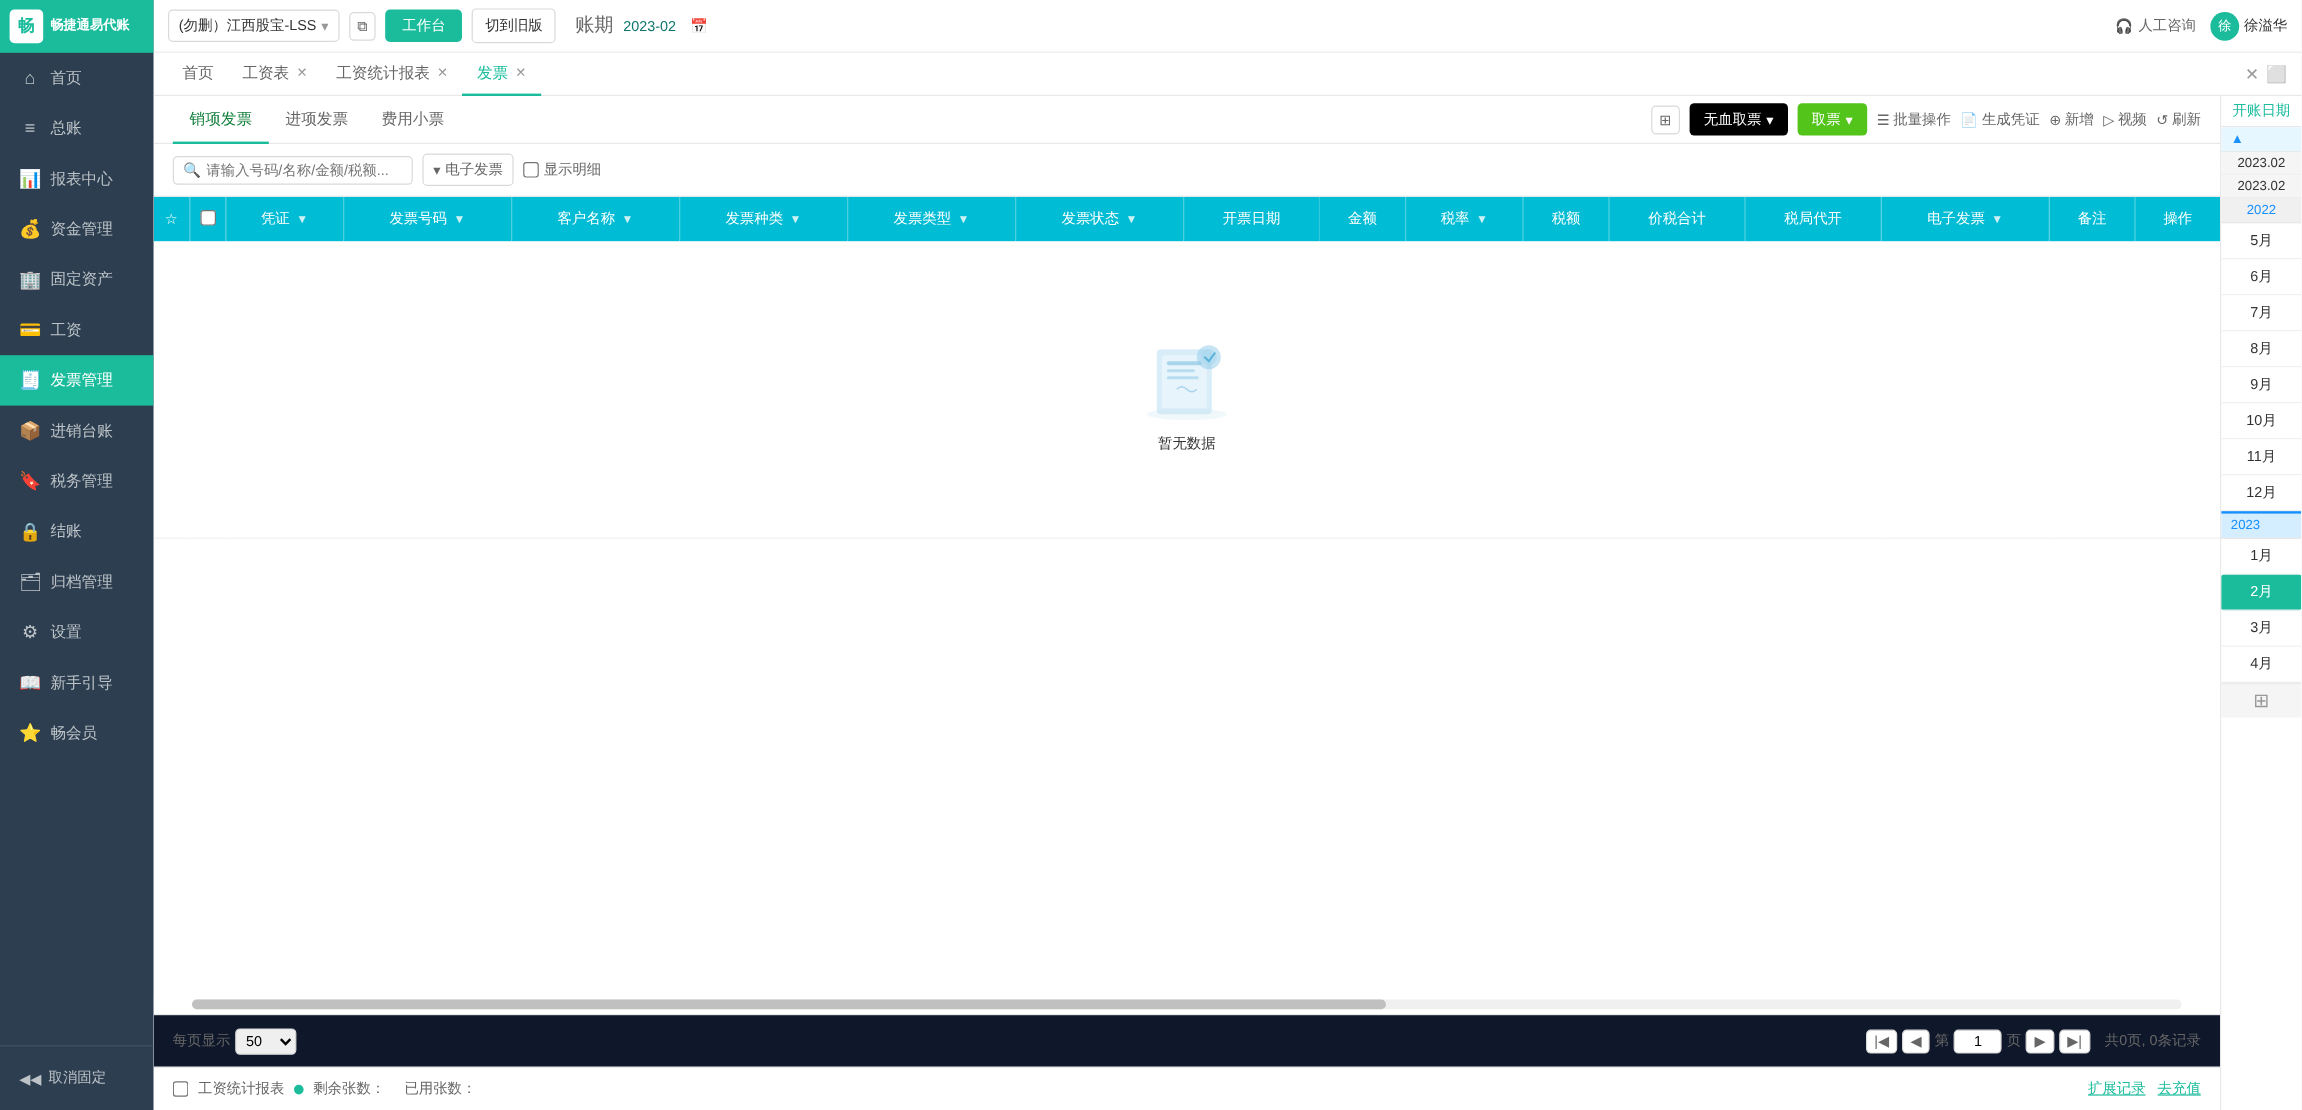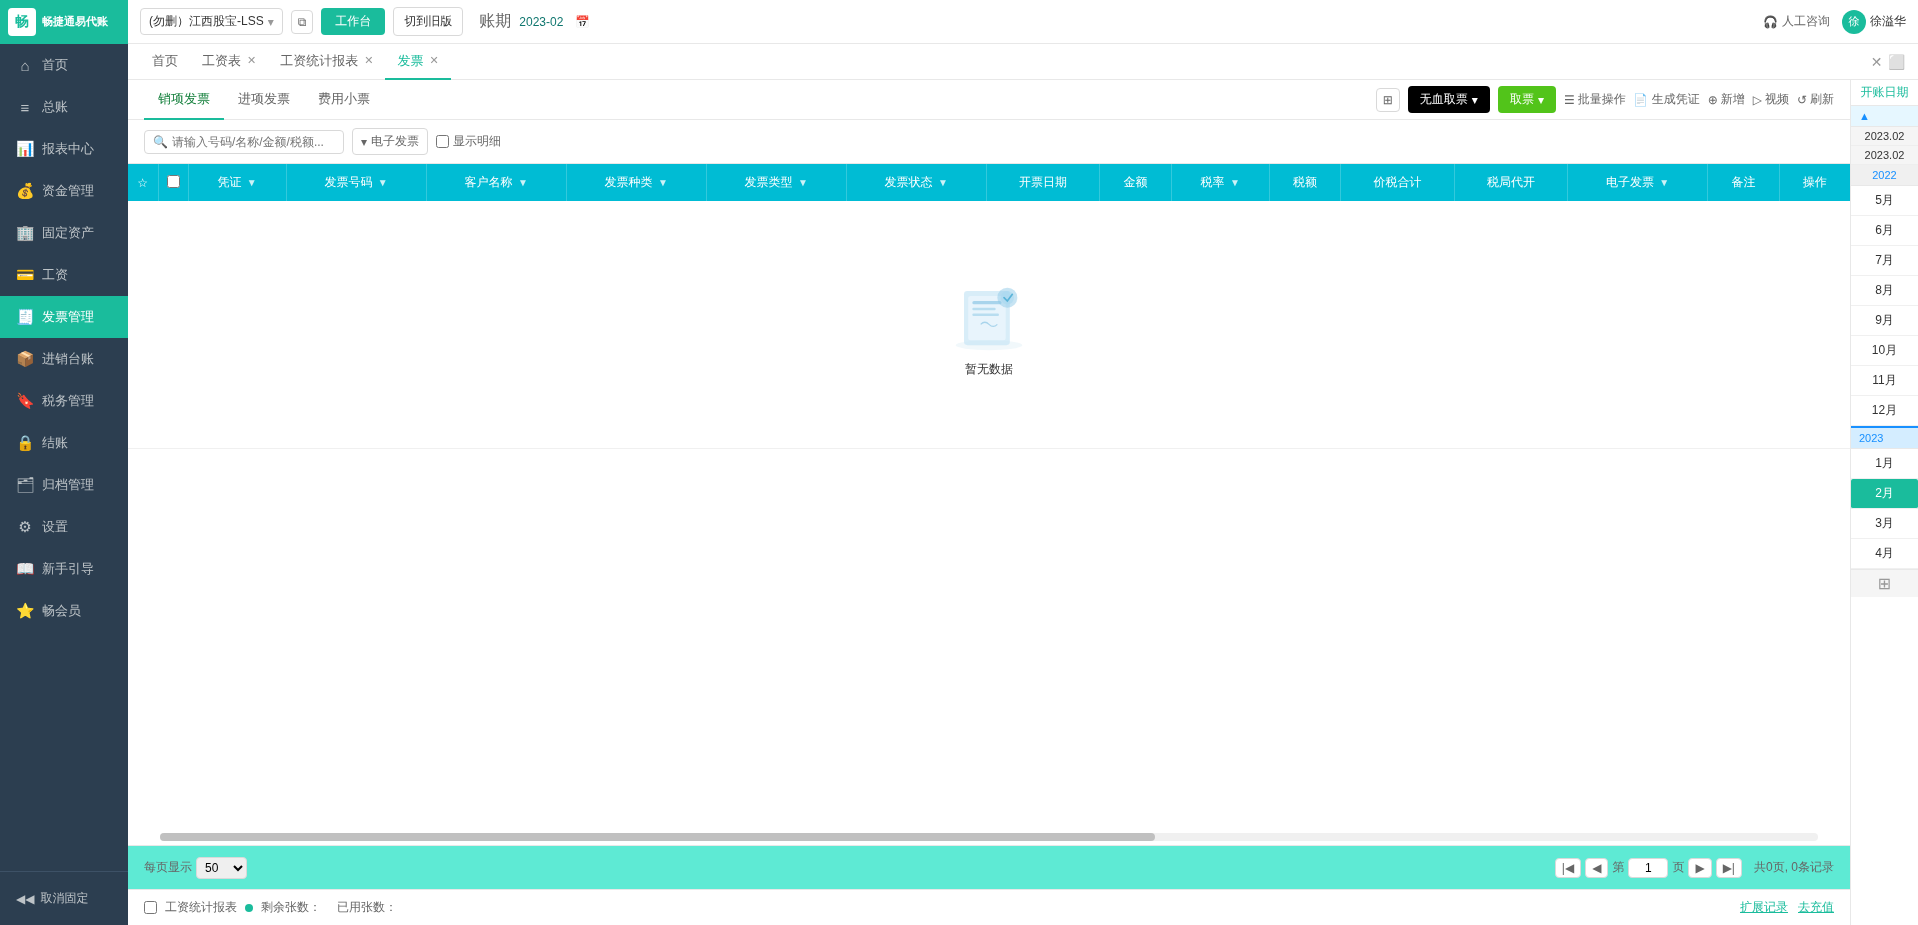--- a/index.html
+++ b/index.html
@@ -63,21 +63,21 @@
     .data-table thead tr { background: #00bcd4; }
     .data-table thead th { color: white; padding: 10px 8px; text-align: center; font-size: 12px; font-weight: normal; white-space: nowrap; border-right: 1px solid rgba(255,255,255,0.2); }
     .data-table thead th:last-child { border-right: none; }
     .data-table tbody td { padding: 10px 8px; text-align: center; font-size: 12px; border-bottom: 1px solid #f0f0f0; color: #333; }
     .filter-icon { color: rgba(255,255,255,0.8); font-size: 10px; margin-left: 2px; cursor: pointer; }
 
     
     .empty-state { display: flex; flex-direction: column; align-items: center; justify-content: center; padding: 60px 0; }
 
     
-    .pagination-bar { display: flex; align-items: center; padding: 8px 16px; border-top: 1px solid #e8e8e8; background: #5eead4; height: 44px; flex-shrink: 0; }
+    .pagination-bar { display: flex; align-items: center; padding: 8px 16px; border-top: 1px solid #e8e8e8; background: #0f172a; height: 44px; flex-shrink: 0; }
     .pagination-left { display: flex; align-items: center; gap: 4px; color: #666; font-size: 12px; }
     .pagination-right { margin-left: auto; display: flex; align-items: center; gap: 4px; color: #666; font-size: 12px; }
     .page-size-select { border: 1px solid #d9d9d9; border-radius: 4px; padding: 2px 4px; font-size: 12px; }
     .page-btn { border: 1px solid #d9d9d9; border-radius: 4px; padding: 2px 6px; cursor: pointer; background: #fff; font-size: 12px; color: #666; }
     .page-input { border: 1px solid #d9d9d9; border-radius: 4px; padding: 2px 6px; width: 40px; text-align: center; font-size: 12px; }
 
     
     .footer-bar { display: flex; align-items: center; padding: 8px 16px; border-top: 1px solid #e8e8e8; background: #fff; height: 36px; flex-shrink: 0; font-size: 12px; color: #666; gap: 8px; }
     .footer-link { color: #1abc9c; cursor: pointer; text-decoration: underline; }
 

